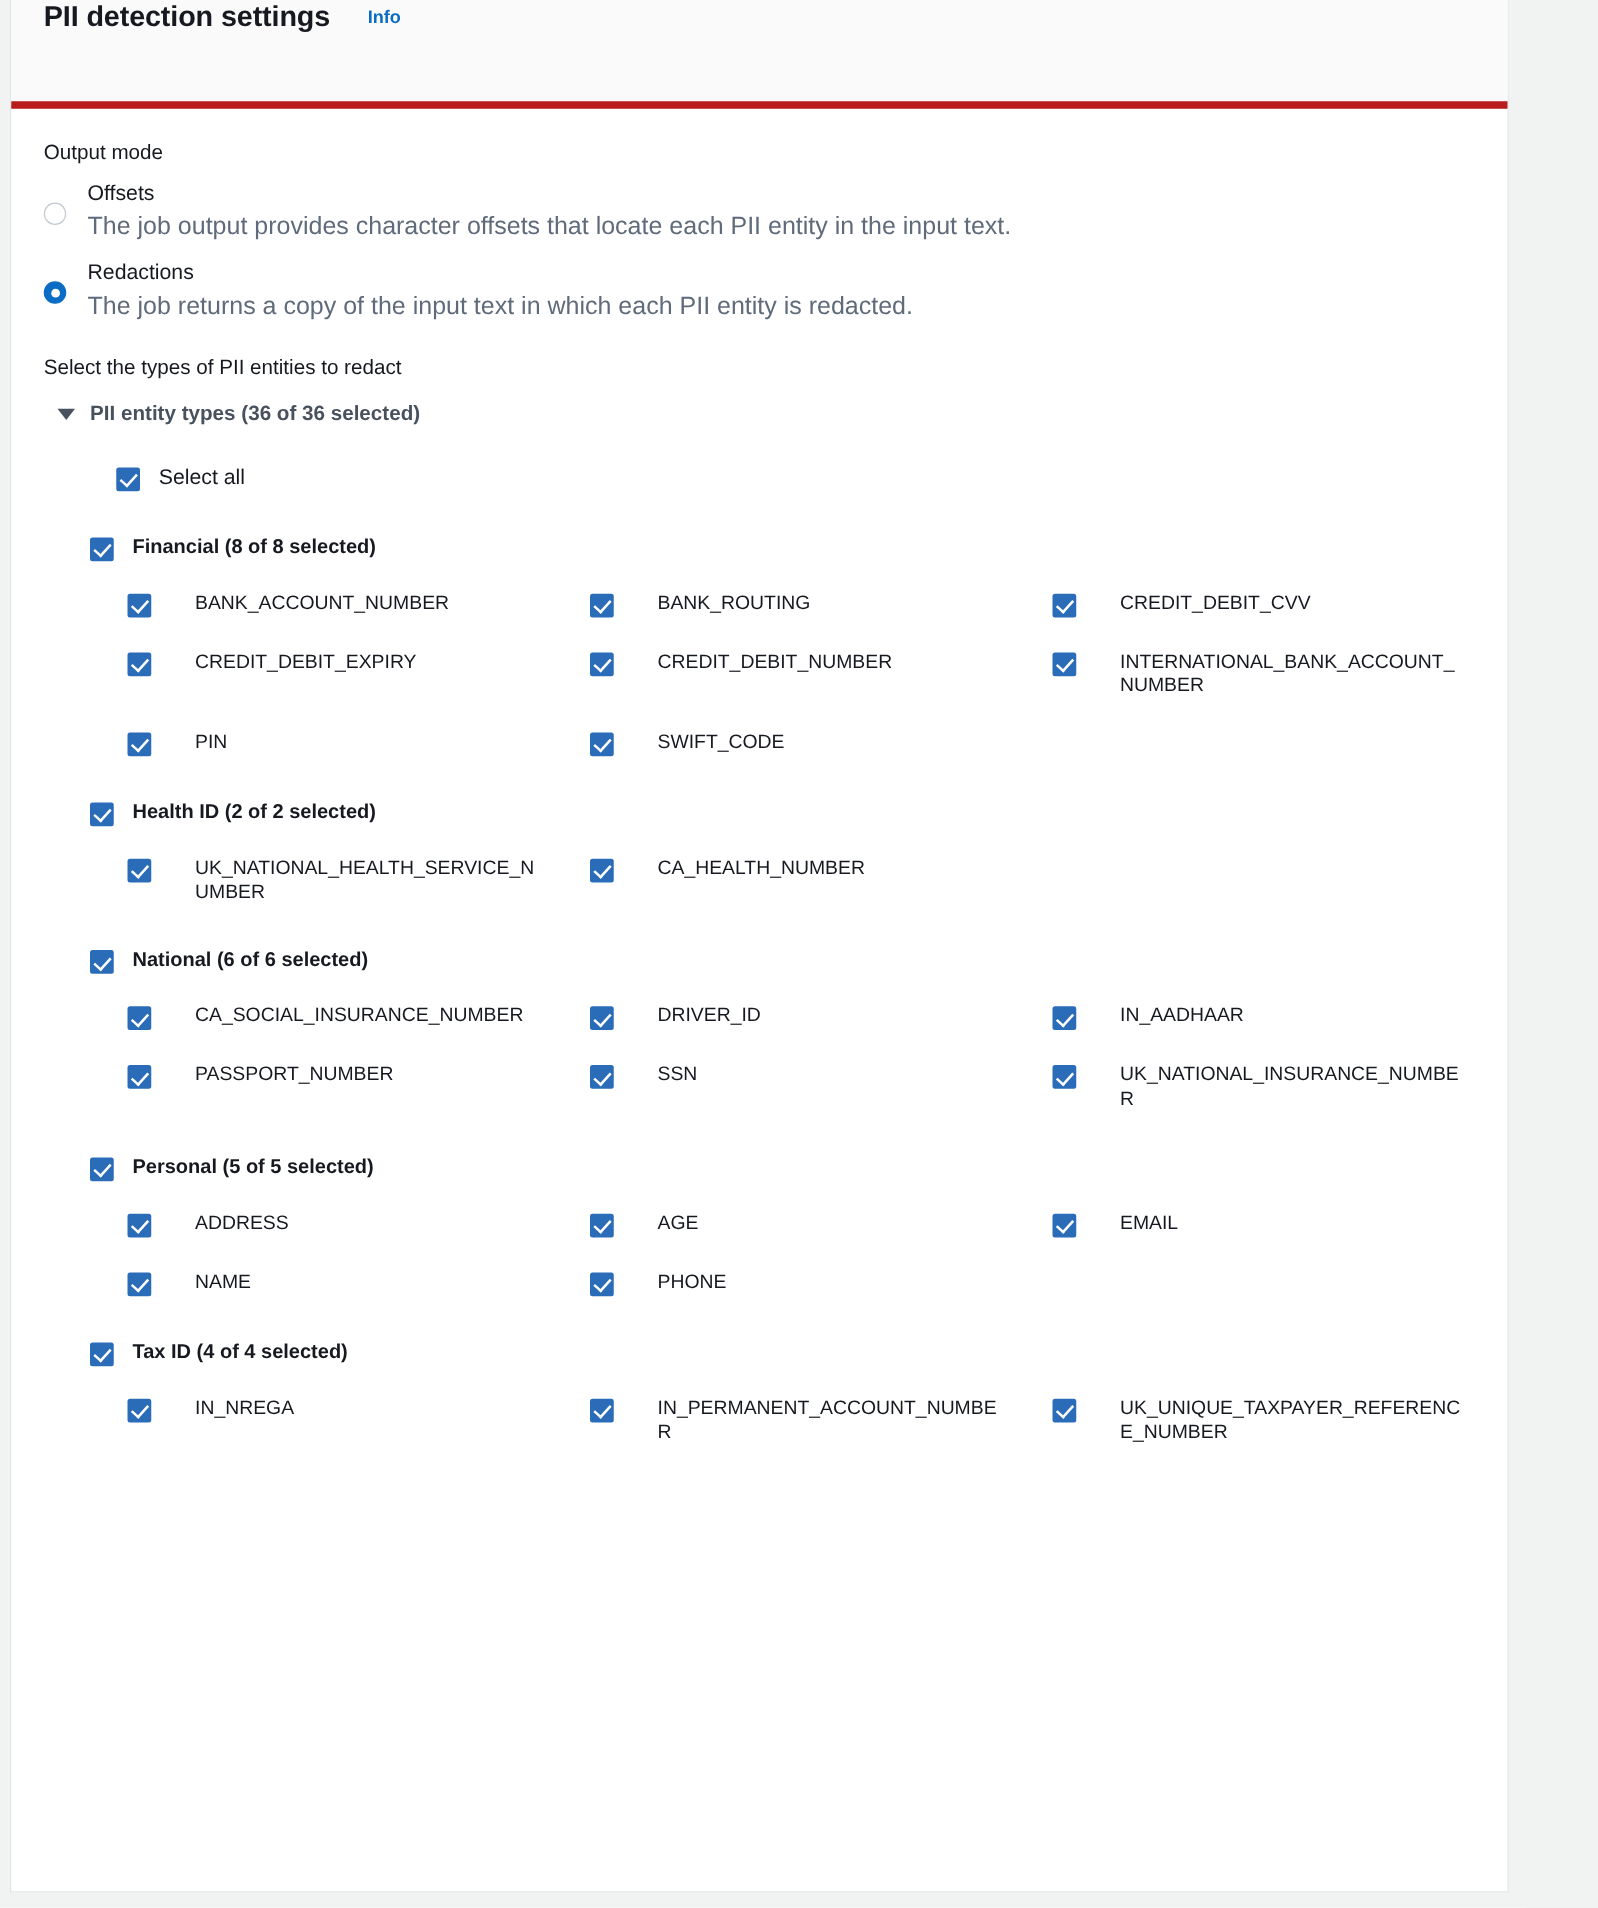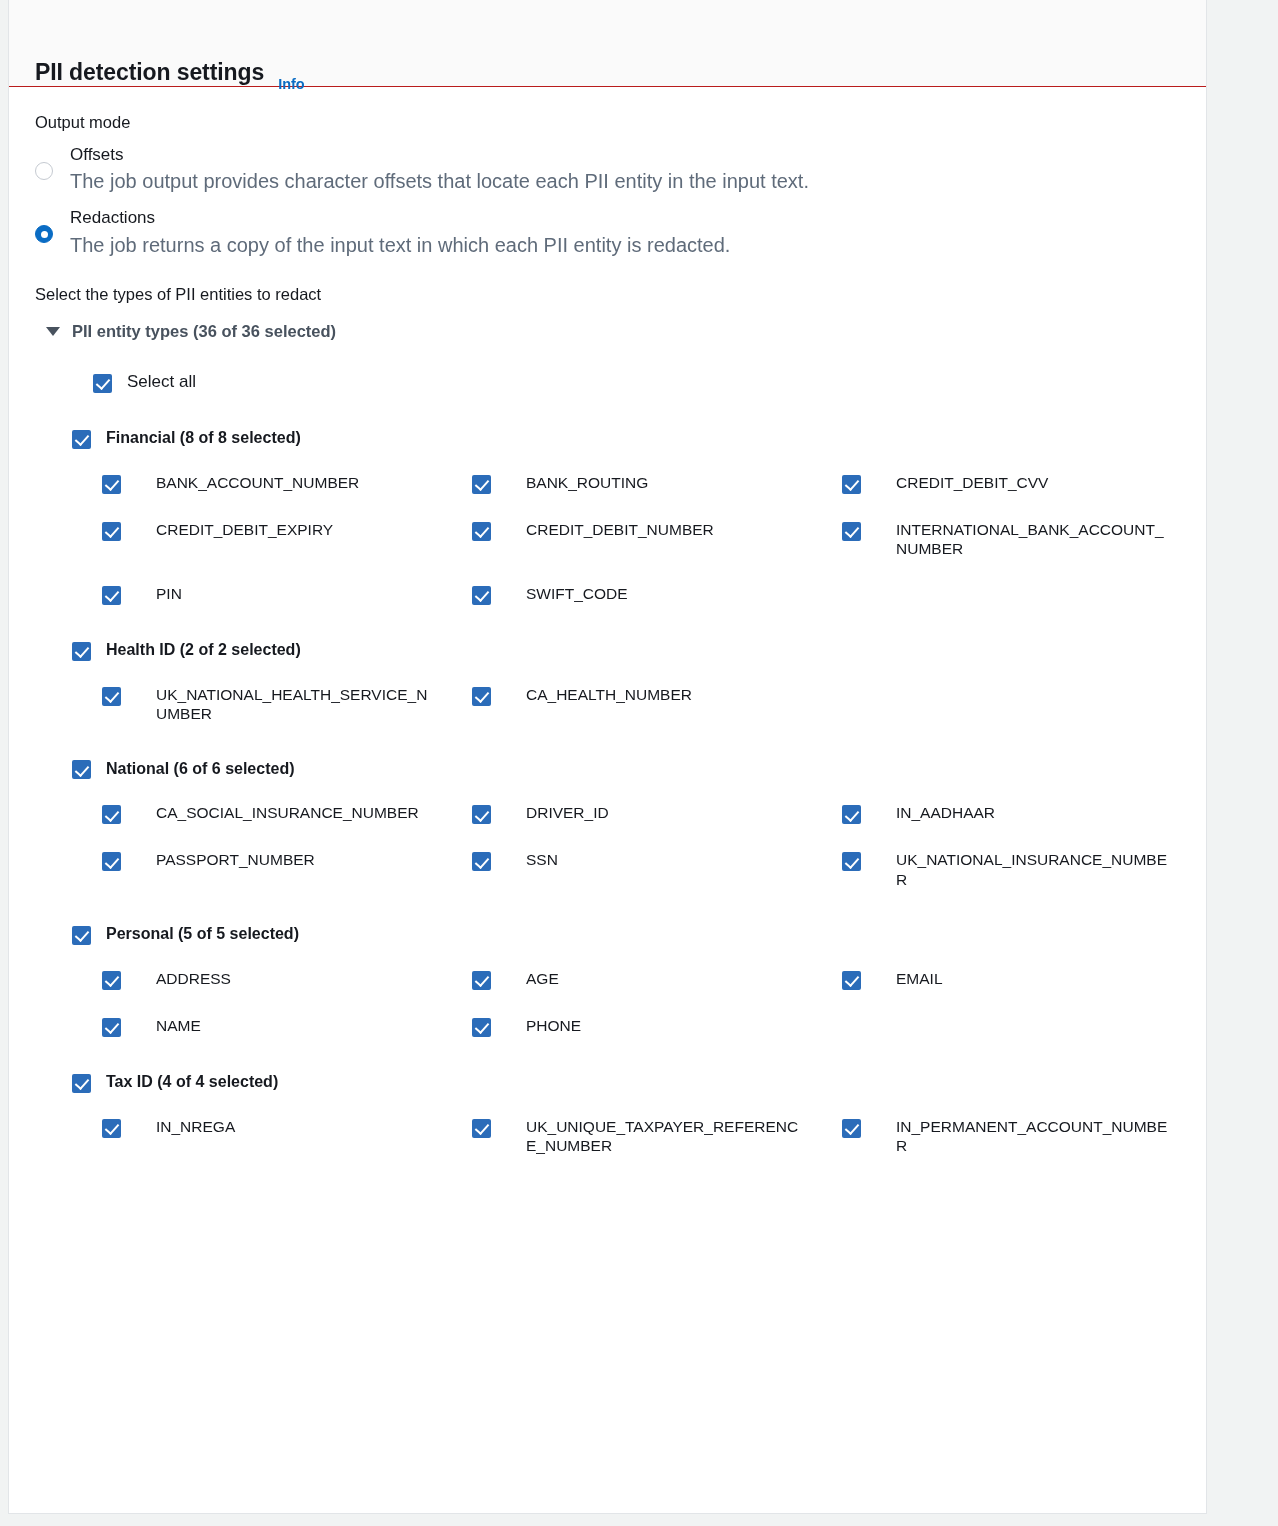--- a/index.html
+++ b/index.html
@@ -16,25 +16,26 @@
     width: 1199px;
     min-height: 1514px;
     background: #ffffff;
     border: 1px solid #e2e5e8;
     border-top: none;
     border-bottom: 1px solid #e2e5e8;
   }
 
   .card-header {
     background: #fafafa;
-    border-bottom: 1px solid #b91c1c;
+    border-bottom: 6px solid #b91c1c;
     height: 87px;
     display: flex;
-    align-items: flex-end;
+    align-items: flex-start;
     padding: 0 0 0 26px;
+    gap: 16px;
   }
   .card-title {
     font-size: 23px;
     font-weight: bold;
     color: #16191f;
     letter-spacing: -0.1px;
   }
   .info-link {
     font-size: 14.5px;
     font-weight: bold;
@@ -324,24 +325,24 @@
             <span class="cb"></span>
             <span class="group-title">Tax ID (4 of 4 selected)</span>
           </div>
           <div class="grid">
             <div class="item">
               <span class="cb"></span>
               <span class="item-label">IN_NREGA</span>
             </div>
             <div class="item">
               <span class="cb"></span>
+              <span class="item-label">IN_PERMANENT_ACCOUNT_NUMBER</span>
+            </div>
+            <div class="item">
+              <span class="cb"></span>
               <span class="item-label">UK_UNIQUE_TAXPAYER_REFERENCE_NUMBER</span>
-            </div>
-            <div class="item">
-              <span class="cb"></span>
-              <span class="item-label">IN_PERMANENT_ACCOUNT_NUMBER</span>
             </div>
           </div>
         </div>
       </div>
 
   </div>
 </div>
 
 </body></html>

